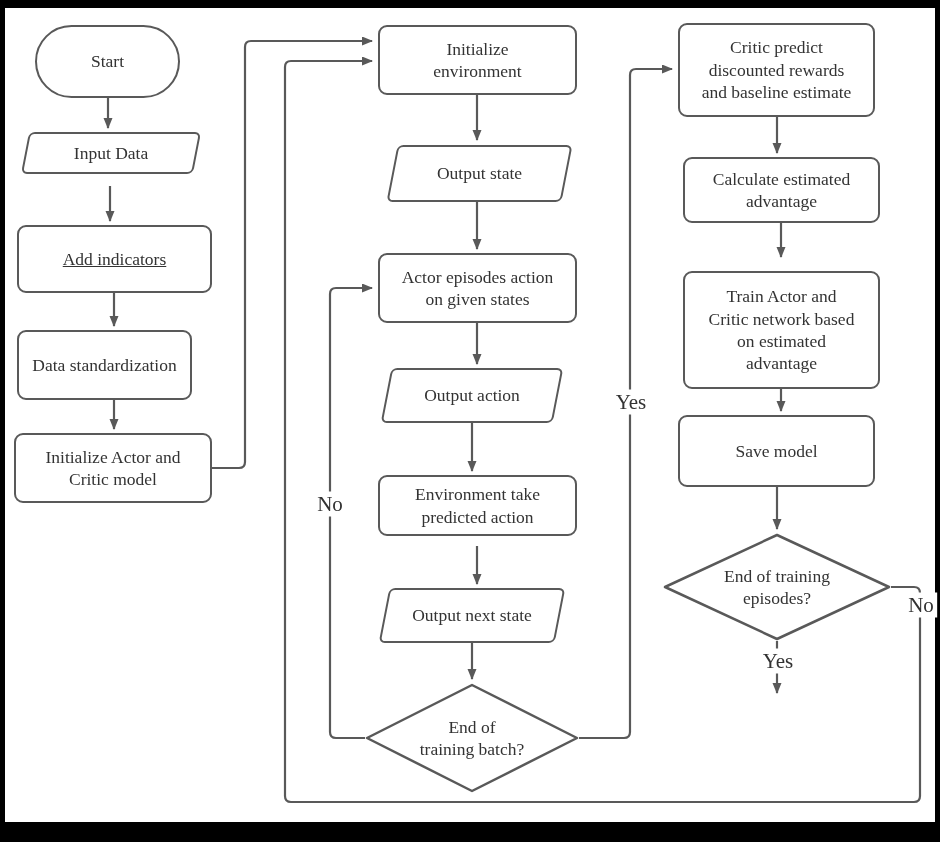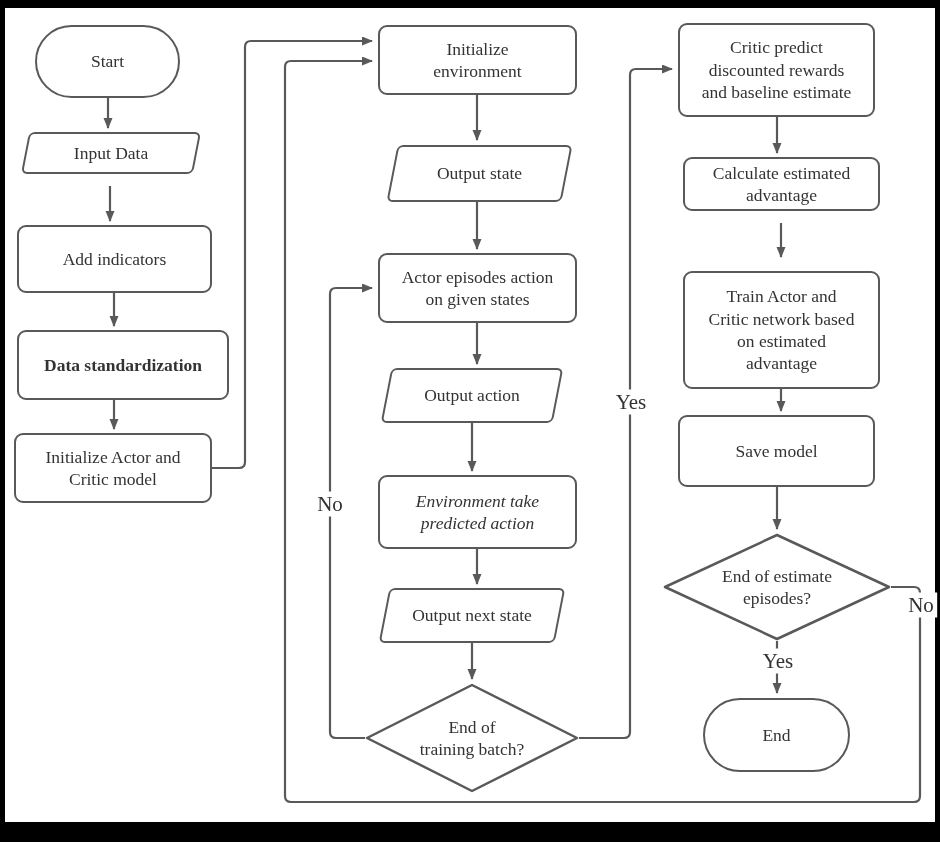--- a/index.html
+++ b/index.html
@@ -72,25 +72,25 @@
   </svg>
 
   <div class="node terminator" style="left:35px;top:25px;width:145px;height:73px;">
     <span class="lbl">Start</span>
   </div>
 
   <div class="node para" style="left:25px;top:132px;width:172px;height:42px;">
     <span class="lbl">Input Data</span>
   </div>
 
-  <div class="node box" style="left:17px;top:225px;width:195px;height:68px;">
+  <div class="node box" style="left:17px;top:225px;width:195px;height:68px;text-decoration:underline;">
     <span class="lbl">Add indicators</span>
   </div>
 
-  <div class="node box" style="left:17px;top:330px;width:212px;height:70px;font-weight:bold;">
+  <div class="node box" style="left:17px;top:330px;width:175px;height:70px;">
     <span class="lbl">Data standardization</span>
   </div>
 
   <div class="node box" style="left:14px;top:433px;width:198px;height:70px;">
     <span class="lbl">Initialize Actor and
 Critic model</span>
   </div>
 
   <div class="node box" style="left:378px;top:25px;width:199px;height:70px;align-items:center;">
     <span class="lbl">Initialize
@@ -103,21 +103,21 @@
 
   <div class="node box" style="left:378px;top:253px;width:199px;height:70px;">
     <span class="lbl">Actor episodes action
 on given states</span>
   </div>
 
   <div class="node para" style="left:386px;top:368px;width:172px;height:55px;">
     <span class="lbl">Output action</span>
   </div>
 
-  <div class="node box" style="left:378px;top:475px;width:199px;height:74px;font-style:italic;">
+  <div class="node box" style="left:378px;top:475px;width:199px;height:61px;">
     <span class="lbl">Environment take
 predicted action</span>
   </div>
 
   <div class="node para" style="left:384px;top:588px;width:176px;height:55px;">
     <span class="lbl">Output next state</span>
   </div>
 
   <div class="node diamond" style="left:365px;top:683px;width:214px;height:110px;">
     <svg viewBox="0 0 214 110" preserveAspectRatio="none">
@@ -126,45 +126,42 @@
     <span class="lbl">End of
 training batch?</span>
   </div>
 
   <div class="node box" style="left:678px;top:23px;width:197px;height:94px;">
     <span class="lbl">Critic predict
 discounted rewards
 and baseline estimate</span>
   </div>
 
-  <div class="node box" style="left:683px;top:157px;width:197px;height:54px;">
+  <div class="node box" style="left:683px;top:157px;width:197px;height:66px;">
     <span class="lbl">Calculate estimated
 advantage</span>
   </div>
 
   <div class="node box" style="left:683px;top:261px;width:197px;height:118px;margin-top:10px;">
     <span class="lbl">Train Actor and
 Critic network based
 on estimated
 advantage</span>
   </div>
 
   <div class="node box" style="left:678px;top:415px;width:197px;height:72px;align-items:center;">
     <span class="lbl">Save model</span>
   </div>
 
   <div class="node diamond" style="left:663px;top:533px;width:228px;height:108px;">
     <svg viewBox="0 0 228 108" preserveAspectRatio="none">
       <polygon points="114,2 226,54 114,106 2,54"></polygon>
     </svg>
-    <span class="lbl">End of estimate
+    <span class="lbl">End of training
 episodes?</span>
   </div>
 
-  <div class="node terminator" style="left:703px;top:698px;width:147px;height:74px;">
-    <span class="lbl">End</span>
-  </div>
 
   <div class="edge-label" style="left:330px;top:504px;">No</div>
   <div class="edge-label" style="left:631px;top:402px;">Yes</div>
   <div class="edge-label" style="left:921px;top:605px;">No</div>
   <div class="edge-label" style="left:778px;top:661px;">Yes</div>
 </div>
 
 </body></html>

